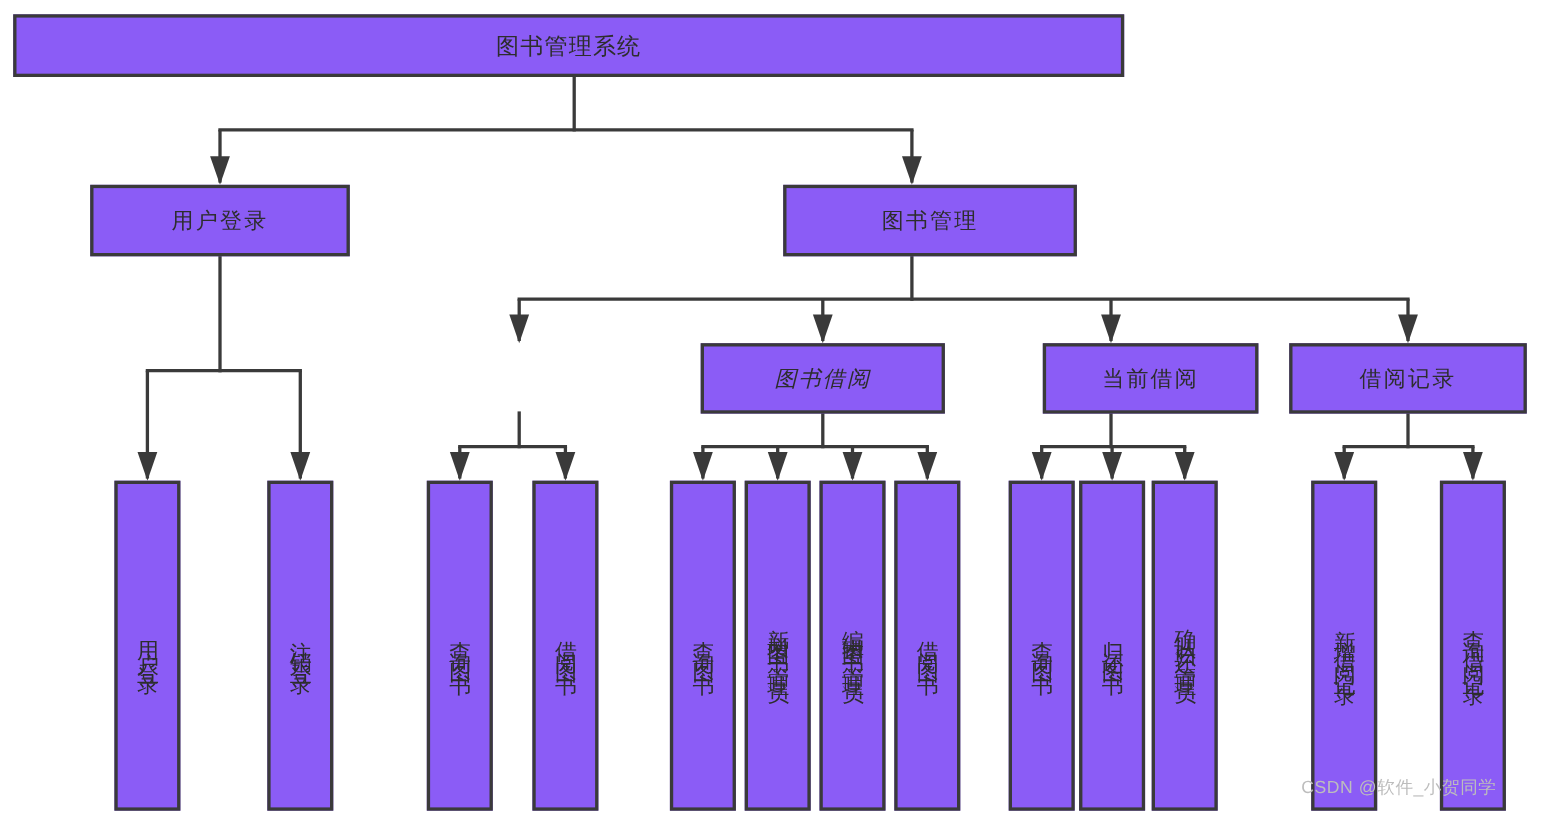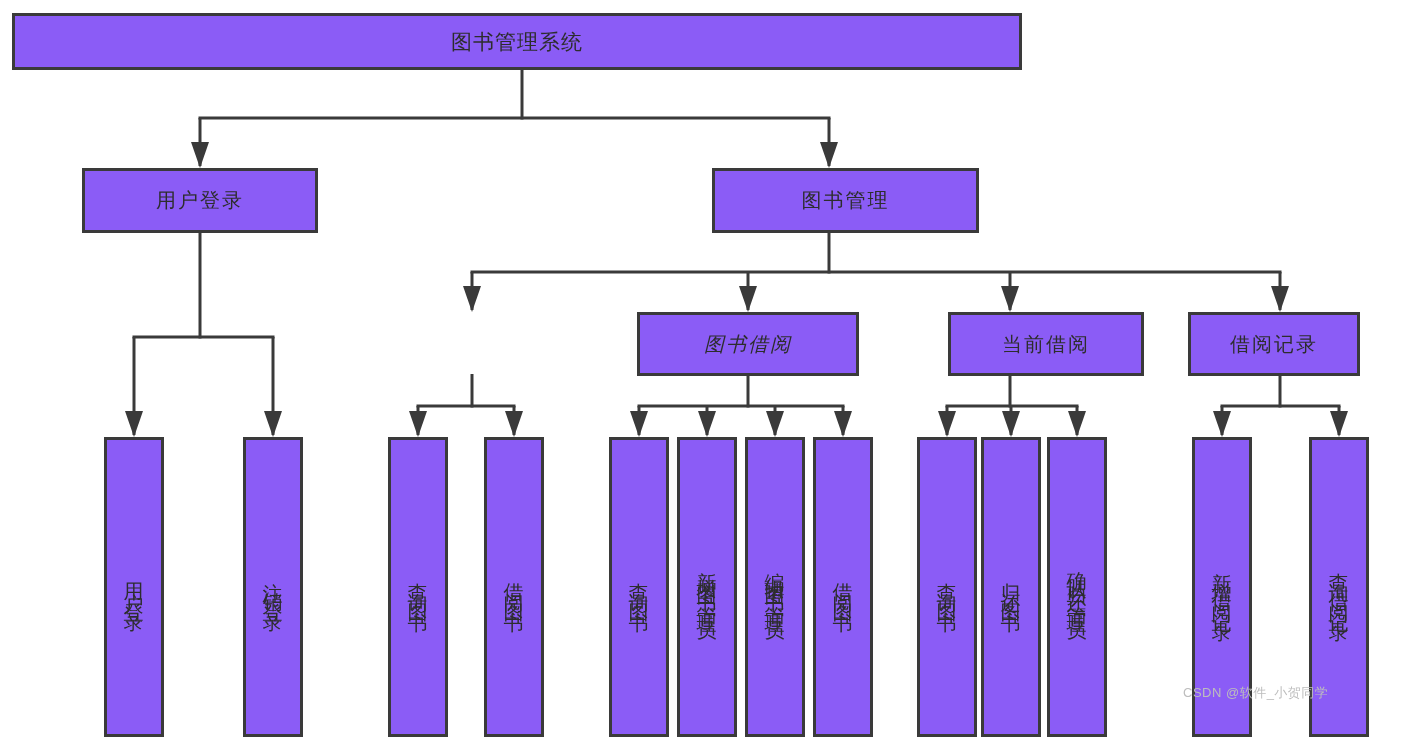--- a/index.html
+++ b/index.html
@@ -34,22 +34,22 @@
     writing-mode:vertical-rl;
     text-orientation:mixed;
     letter-spacing:10px;
     line-height:1;
     white-space:nowrap;
     color:var(--text);
   }
   .leaf.tight .vtext{letter-spacing:7px;}
   #watermark{
     position:absolute;
-    left:1183px;top:684px;
-    font-size:13px;
+    left:1183px;top:706px;
+    font-size:16px;
     color:var(--wm);
     white-space:nowrap;
     letter-spacing:0.5px;
   }
   svg line{stroke:var(--line);stroke-width:3;}
   svg polygon{fill:var(--line);stroke:none;}
 </style>
 </head>
 <body>
 
@@ -116,21 +116,21 @@
     <polygon points="1330,411 1348,411 1339,437"></polygon>
   </svg>
 
   <div class="node root" style="left:12px;top:13px;width:1010px;height:57px;">图书管理系统</div>
 
   <div class="node branch" style="left:82px;top:168px;width:236px;height:65px;">用户登录</div>
   <div class="node branch" style="left:712px;top:168px;width:267px;height:65px;">图书管理</div>
 
   <div class="node branch" style="left:637px;top:312px;width:222px;height:64px;font-style:italic;">图书借阅</div>
   <div class="node branch" style="left:903px;top:312px;width:196px;height:64px;margin-left:45px;">当前借阅</div>
-  <div class="node branch" style="left:1172px;top:312px;width:172px;height:64px;margin-left:16px;">借阅记录</div>
+  <div class="node branch" style="left:1172px;top:312px;width:216px;height:64px;">借阅记录</div>
 
   <div class="node leaf" style="left:104px;top:437px;width:60px;height:300px;">
     <span class="vtext">用户登录</span>
   </div>
   <div class="node leaf" style="left:243px;top:437px;width:60px;height:300px;">
     <span class="vtext">注销登录</span>
   </div>
 
   <div class="node leaf" style="left:388px;top:437px;width:60px;height:300px;">
     <span class="vtext">查询图书</span>

